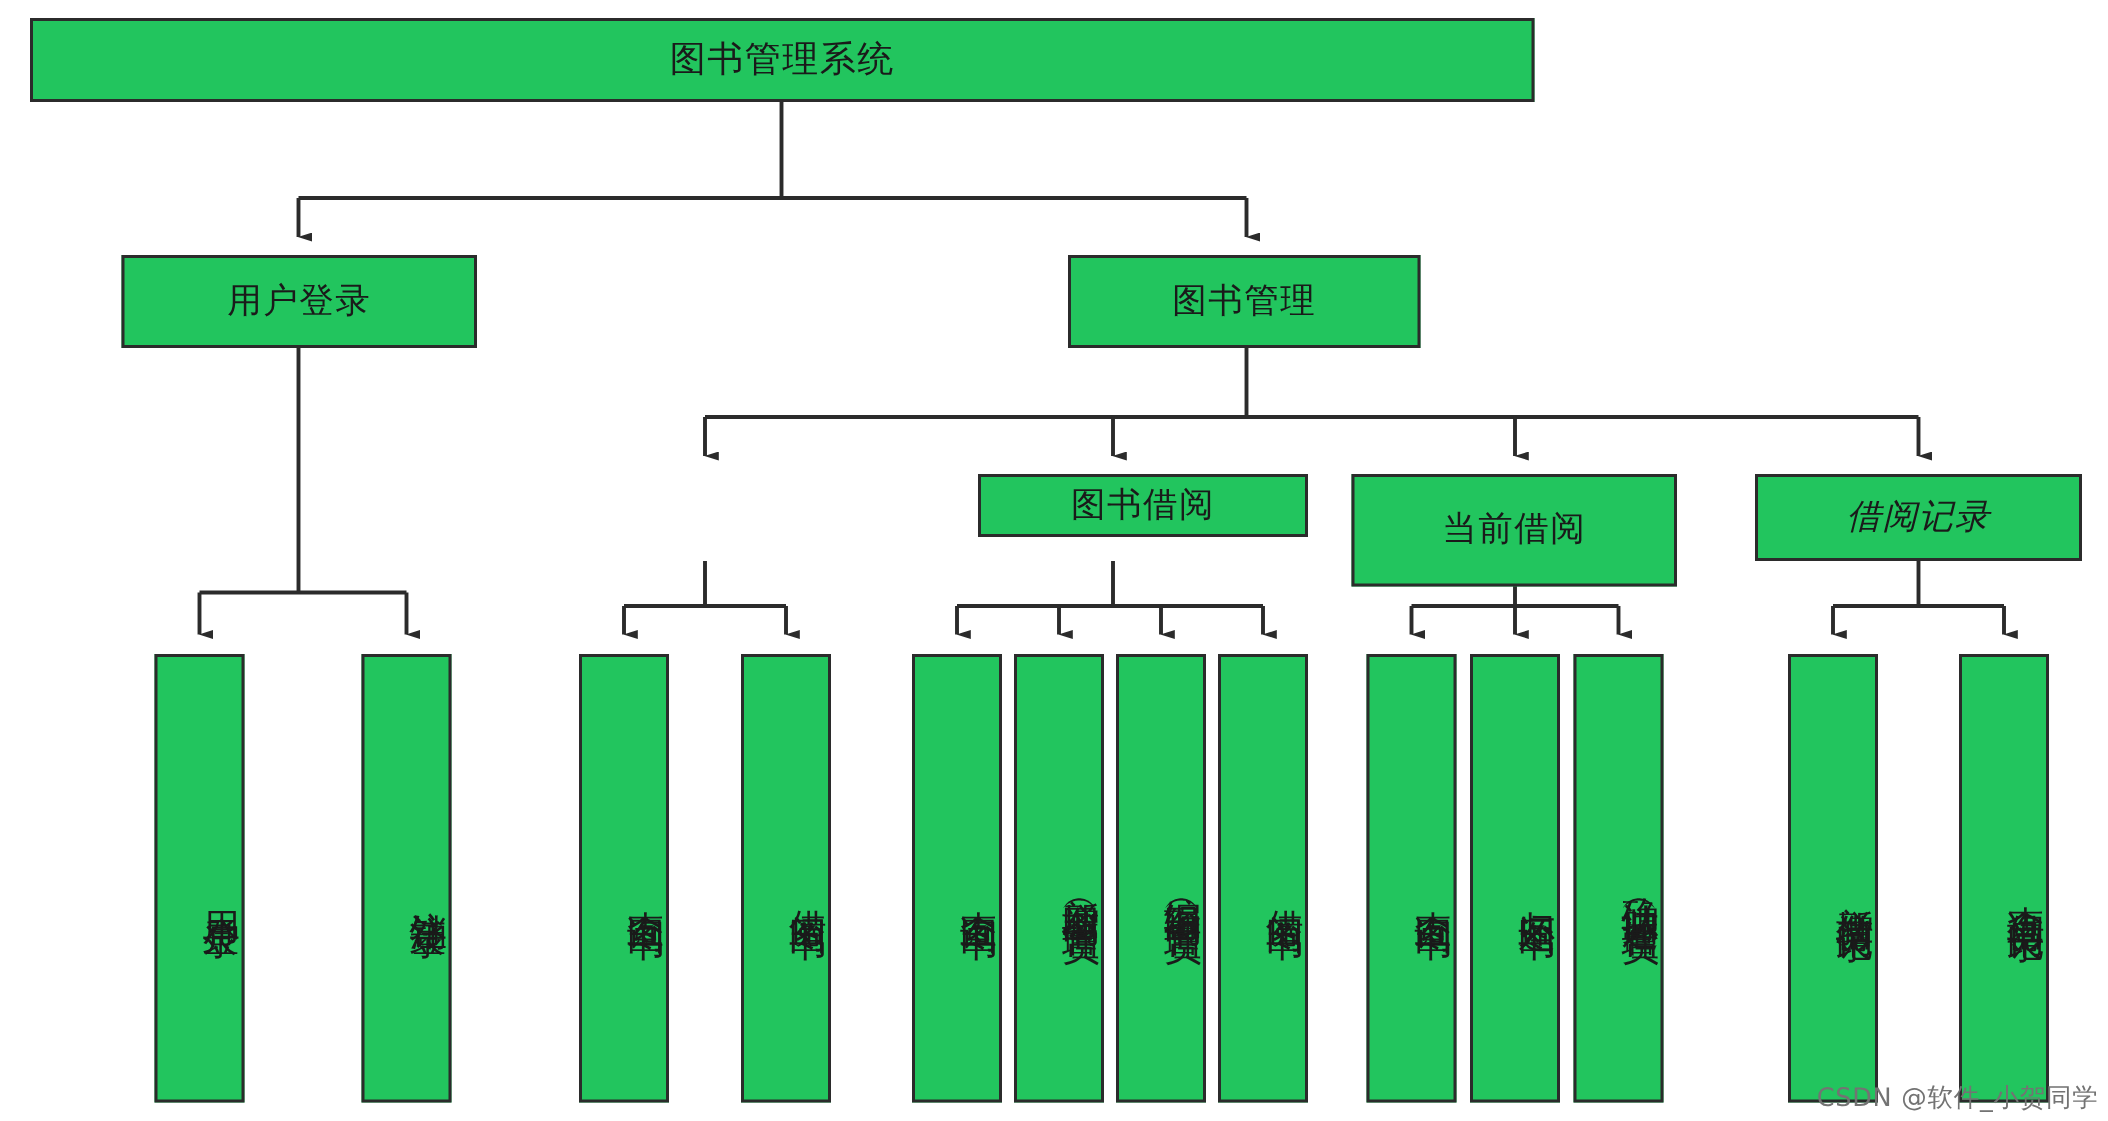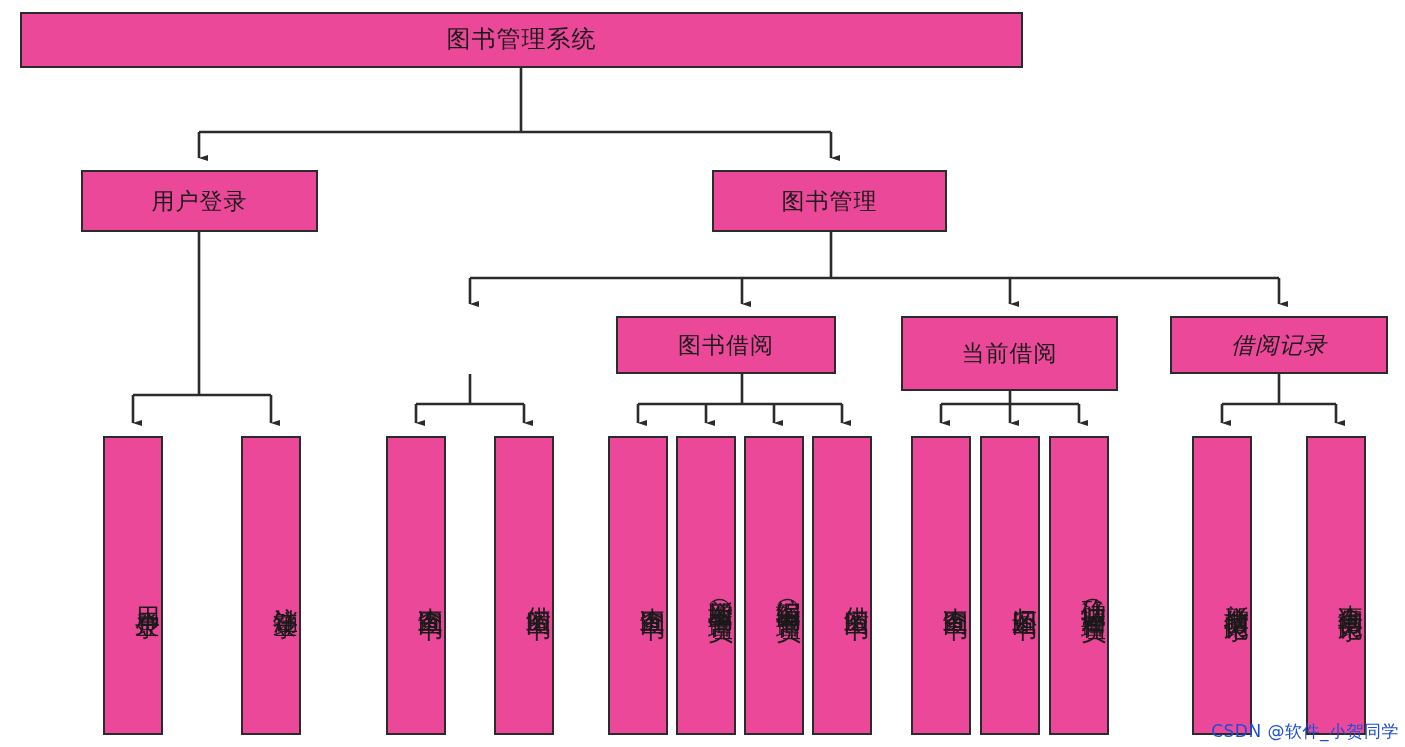--- a/index.html
+++ b/index.html
@@ -22,21 +22,21 @@
     left: 0;
     top: 0;
     width: 1405px;
     height: 747px;
     pointer-events: none;
   }
   .node {
     position: absolute;
     box-sizing: border-box;
     border: 2.5px solid #2b2b2b;
-    background: #ec4899;
+    background: #22c55e;
     display: flex;
     align-items: center;
     justify-content: center;
     color: #1a1a1a;
     text-align: center;
   }
   .node .lbl {
     display: block;
     line-height: 1.22;
     letter-spacing: 1px;
@@ -59,21 +59,21 @@
     text-orientation: upright;
     font-size: 25px;
     line-height: 1.08;
     letter-spacing: 3px;
   }
   .watermark {
     position: absolute;
     right: 6px;
     bottom: 4px;
     font-size: 17px;
-    color: #1d4ed8;
+    color: #737373;
     letter-spacing: 0.5px;
     white-space: nowrap;
   }
 </style>
 </head>
 <body>
 
 <div id="stage">
 
   <svg id="wires" viewBox="0 0 1405 747">
@@ -130,21 +130,21 @@
     <span class="lbl">图书管理系统</span>
   </div>
 
   <div class="node h-node" style="left:81px; top:170px; width:237px; height:62px;">
     <span class="lbl">用户登录</span>
   </div>
   <div class="node h-node" style="left:712px; top:170px; width:235px; height:62px;text-align:right;">
     <span class="lbl">图书管理</span>
   </div>
 
-  <div class="node h-node" style="left:616px; top:316px; width:220px; height:58px;">
+  <div class="node h-node" style="left:652px; top:316px; width:220px; height:42px;">
     <span class="lbl">图书借阅</span>
   </div>
   <div class="node h-node" style="left:901px; top:316px; width:217px; height:75px;">
     <span class="lbl">当前借阅</span>
   </div>
   <div class="node h-node" style="left:1170px; top:316px; width:218px; height:58px;font-style:italic;">
     <span class="lbl">借阅记录</span>
   </div>
 
   <div class="node v-node" style="left:103px; top:436px; width:60px; height:299px;">

